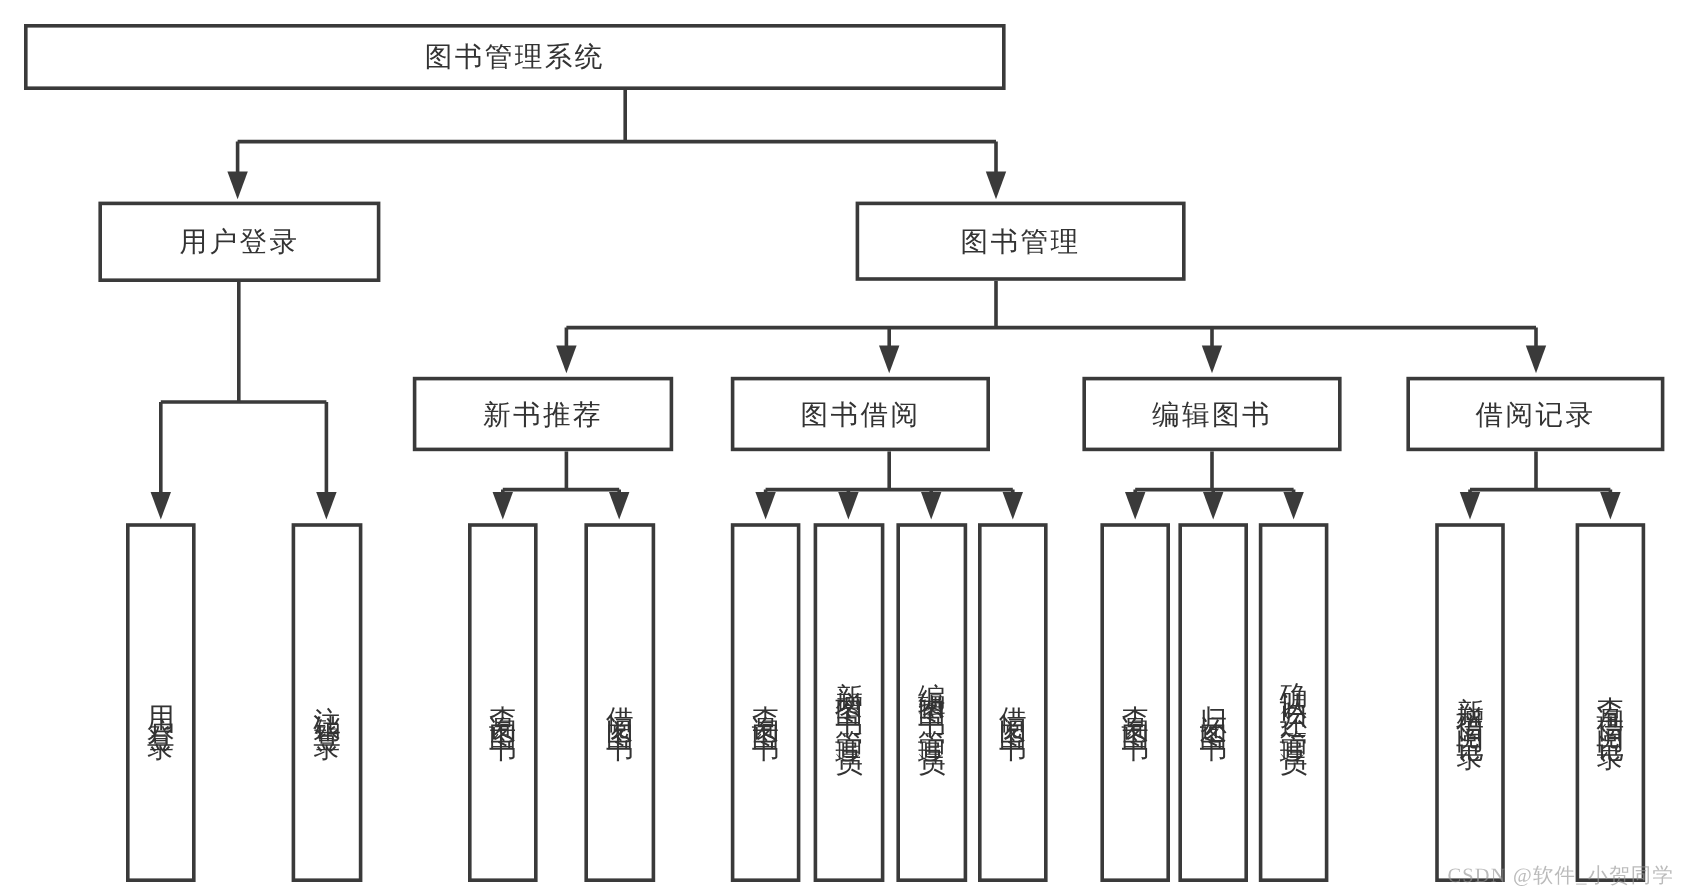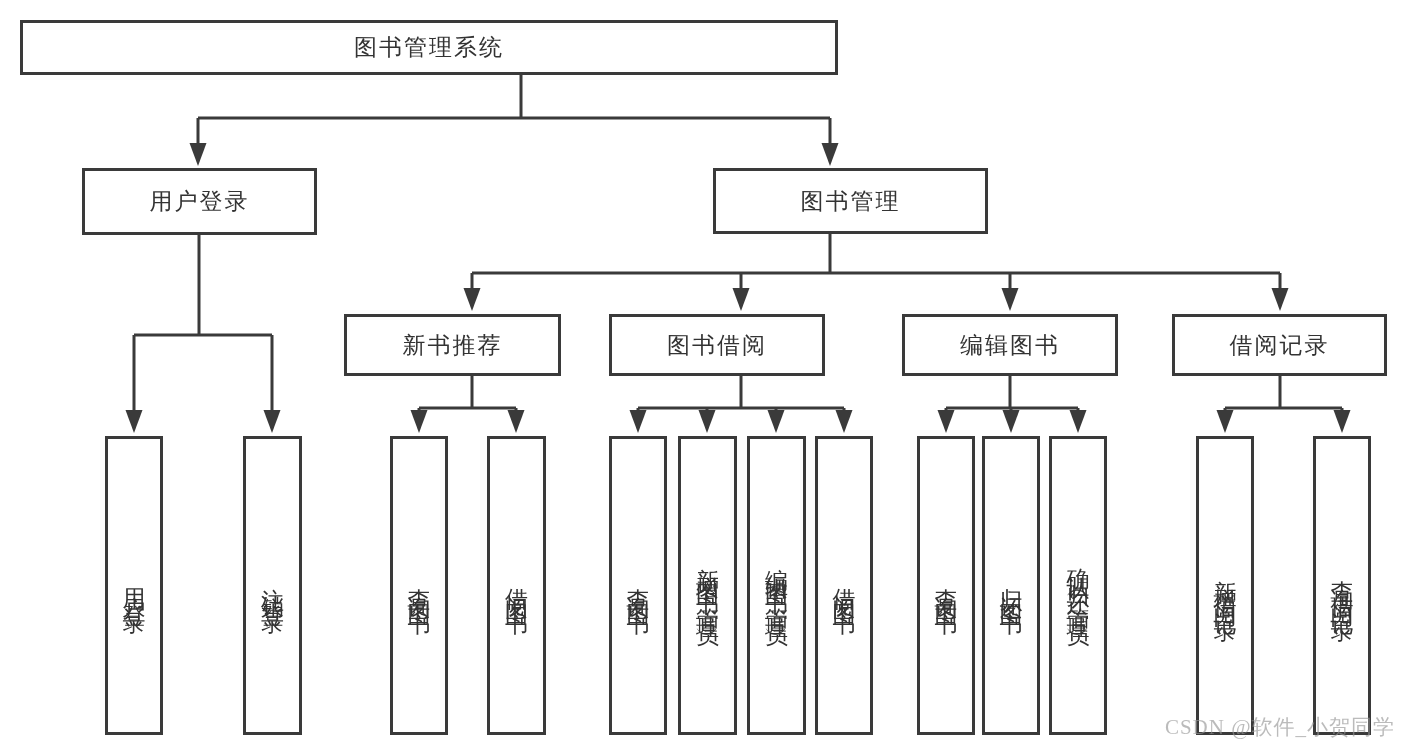--- a/index.html
+++ b/index.html
@@ -29,21 +29,21 @@
     writing-mode:vertical-rl;
     text-orientation:mixed;
     font-size:23px;
     letter-spacing:8px;
     line-height:1;
     white-space:nowrap;
   }
   .watermark{
     position:absolute;
     right:10px;bottom:6px;
-    font-size:21px;
+    font-size:17px;
     letter-spacing:1px;
     color:rgba(150,150,150,0.65);
     z-index:3;
     white-space:nowrap;
   }
 </style>
 </head>
 <body>
 
 <div class="stage">

